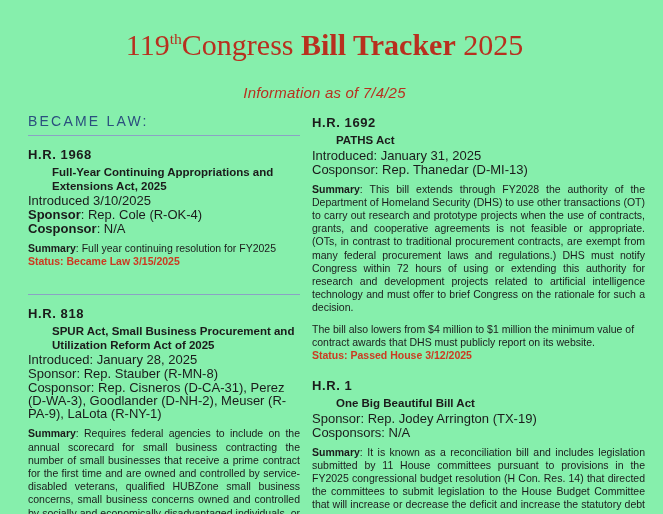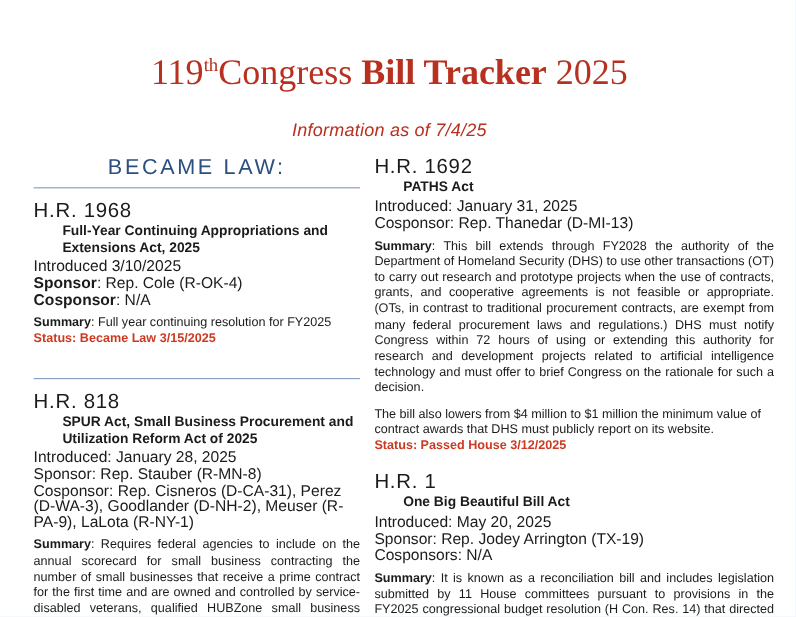--- a/index.html
+++ b/index.html
@@ -10,23 +10,23 @@
     width: 663px;
     height: 514px;
     background: #e3e9f5;
     font-family: "Liberation Sans", sans-serif;
     overflow: hidden;
   }
   .page {
     position: relative;
     width: 663px;
     height: 514px;
-    background: #ffffff;
+    background: #86efac;
     box-sizing: border-box;
-    padding: 16px 14px 0 0;
+    padding: 0 14px 0 0;
   }
 
   
   .header {
     padding-top: 28px;
     text-align: center;
   }
   .title {
     font-family: "Liberation Serif", "DejaVu Serif", serif;
     color: #b8301f;
@@ -64,42 +64,41 @@
   }
   .col-right {
     width: 349px;
     padding-left: 12px;
     padding-right: 4px;
     box-sizing: border-box;
   }
 
   
   .section-head {
-    text-align: center;
     color: #2b4f7e;
-    font-size: 18px;
+    font-size: 14px;
     letter-spacing: 2.2px;
     font-weight: 400;
     padding-bottom: 4px;
   }
   .rule {
     border: 0;
     border-top: 1px solid #8ba2c4;
     margin: 2px 0 9px 0;
     height: 0;
   }
   .section-gap { height: 22px; }
 
   
   .bill { margin-bottom: 2px; }
   .bill + .bill { margin-top: 14px; }
 
   .bill-number {
-    font-size: 17px;
-    font-weight: 400;
+    font-size: 13px;
+    font-weight: 700;
     color: #1b1b1b;
     letter-spacing: .6px;
     line-height: 20px;
   }
   .bill-title {
     font-size: 11.5px;
     font-weight: 700;
     color: #1b1b1b;
     line-height: 13.5px;
     margin-top: 1px;
@@ -186,21 +185,20 @@
         <div class="meta">Introduced: January 31, 2025</div>
         <div class="meta">Cosponsor: Rep. Thanedar (D-MI-13)</div>
         <div class="summary"><b>Summary</b><span>: This bill extends through FY2028 the authority of the Department of Homeland Security (DHS) to use other transactions (OT) to carry out research and prototype projects when the use of contracts, grants, and cooperative agreements is not feasible or appropriate. (OTs, in contrast to traditional procurement contracts, are exempt from many federal procurement laws and regulations.) DHS must notify Congress within 72 hours of using or extending this authority for research and development projects related to artificial intelligence technology and must offer to brief Congress on the rationale for such a decision.</span></div>
         <div class="summary plain">The bill also lowers from $4 million to $1 million the minimum value of contract awards that DHS must publicly report on its website.</div>
         <div class="status tight">Status: Passed House 3/12/2025</div>
       </div>
 
       <div class="bill">
         <div class="bill-number">H.R. 1</div>
         <div class="bill-title">One Big Beautiful Bill Act</div>
-        <div class="meta">Introduced: May 20, 2025</div>
         <div class="meta">Sponsor: Rep. Jodey Arrington (TX-19)</div>
         <div class="meta">Cosponsors: N/A</div>
         <div class="summary"><b>Summary</b><span>: It is known as a reconciliation bill and includes legislation submitted by 11 House committees pursuant to provisions in the FY2025 congressional budget resolution (H Con. Res. 14) that directed the committees to submit legislation to the House Budget Committee that will increase or decrease the deficit and increase the statutory debt limit by specified amounts. (Reconciliation bills are considered by Congress using expedited legislative procedures that prevent a filibuster and restrict amendments in the Senate.)</span></div>
 
       </div>
 
     </div>
   </div>
 </div>
 

